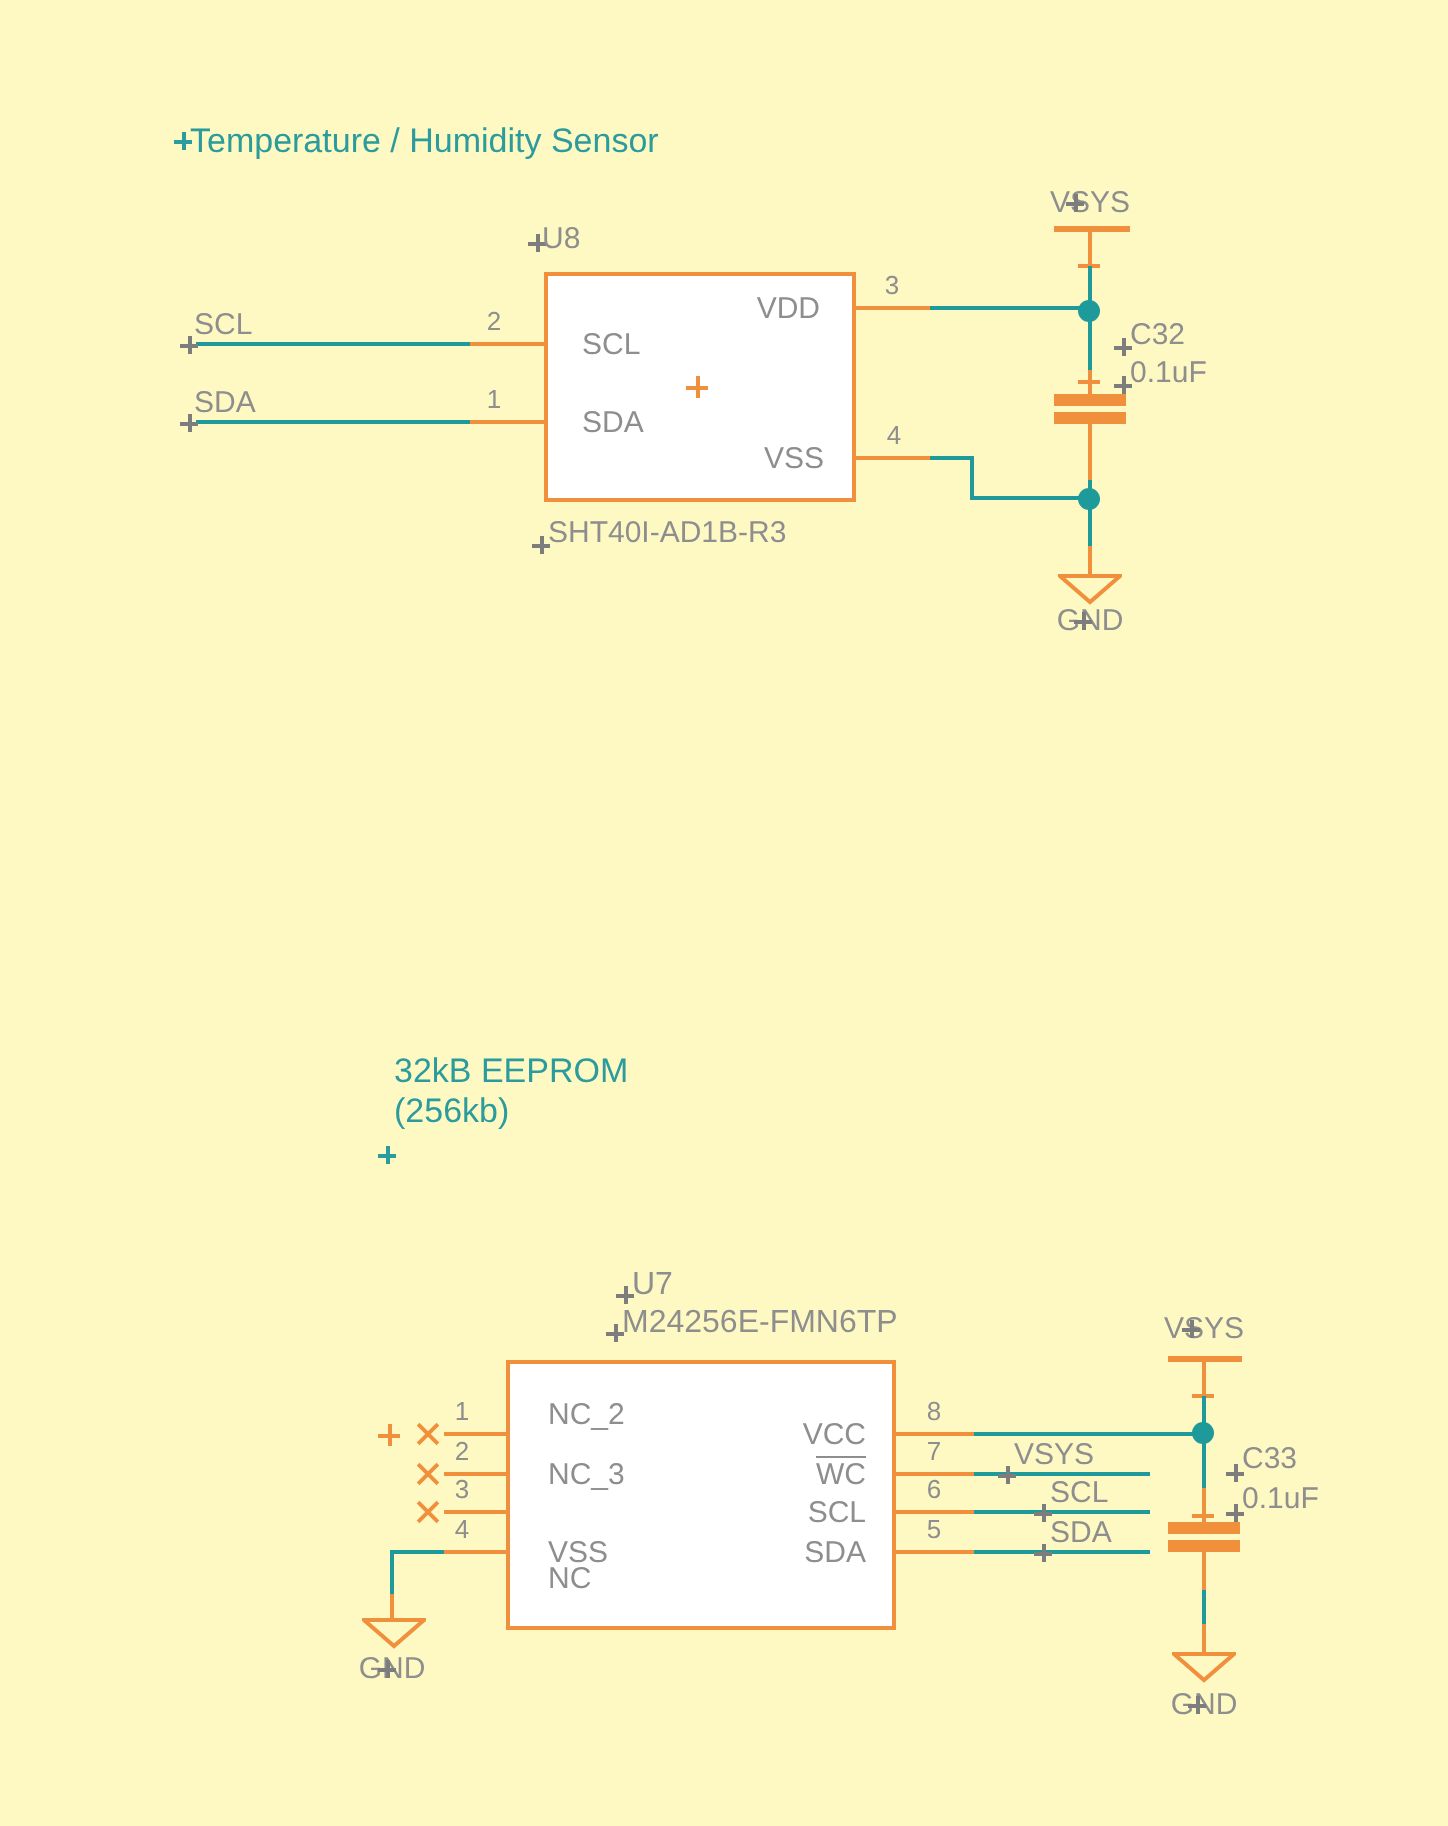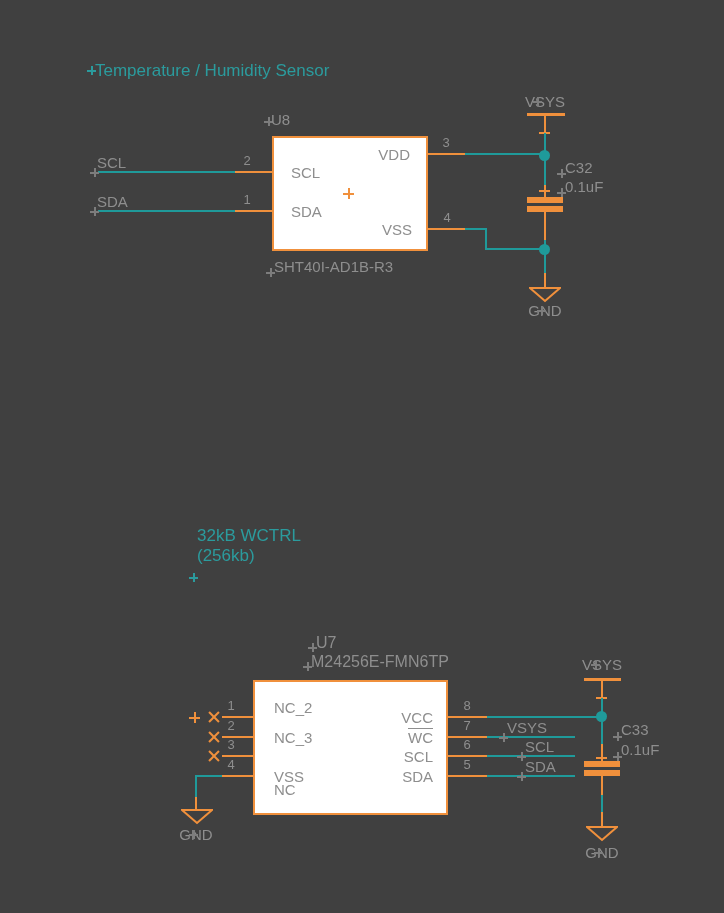--- a/index.html
+++ b/index.html
@@ -1,17 +1,17 @@
 <!DOCTYPE html>
 <html><head>
 <meta charset="utf-8">
 <style>
   html,body{margin:0;padding:0;background:#ffffff;}
   .canvas{
-    position:relative;width:724px;height:913px;background:#404040;overflow:hidden;
+    position:relative;width:724px;height:913px;background:#fef9c3;overflow:hidden;
     font-family:"Liberation Sans","DejaVu Sans",sans-serif;
   }
   
   .t{position:absolute;white-space:nowrap;line-height:1.1;}
   .note{color:#2b9b9d;font-size:17px;}
   .gray{color:#8e8e8e;font-size:15px;}
   .pnum{color:#8e8e8e;font-size:13px;}
   .ctr{text-align:center;}
   .rt{text-align:right;}
   .overline{text-decoration:overline;}
@@ -105,21 +105,21 @@
 
   <div class="vw teal-w" style="left:544px;top:240px;height:33px"></div>
   <div class="dot" style="left:539px;top:244px"></div>
   <div class="vw orange-w" style="left:544px;top:273px;height:15px"></div>
   <svg class="gnd" style="left:529px;top:287px" width="32" height="16">
       <polygon points="1,1 31,1 16,14"></polygon>
     </svg>
   <div class="t gray ctr" style="left:505px;top:303px;width:80px">GND</div>
   <div class="cross" style="left:537px;top:306px"></div>
 
-  <div class="t note" style="left:197px;top:527px">32kB WCTRL</div>
+  <div class="t note" style="left:197px;top:527px">32kB EEPROM</div>
   <div class="t note" style="left:197px;top:547px">(256kb)</div>
   <div class="cross teal-c" style="left:189px;top:573px"></div>
 
   <div class="cross" style="left:308px;top:643px"></div>
   <div class="t gray" style="left:316px;top:634px;font-size:16px">U7</div>
   <div class="cross" style="left:303px;top:662px"></div>
   <div class="t gray" style="left:311px;top:653px;font-size:16px">M24256E-FMN6TP</div>
 
   <div class="chip" style="left:253px;top:680px;width:195px;height:135px"></div>
   <div class="cross orange-c" style="left:189px;top:712px"></div>

